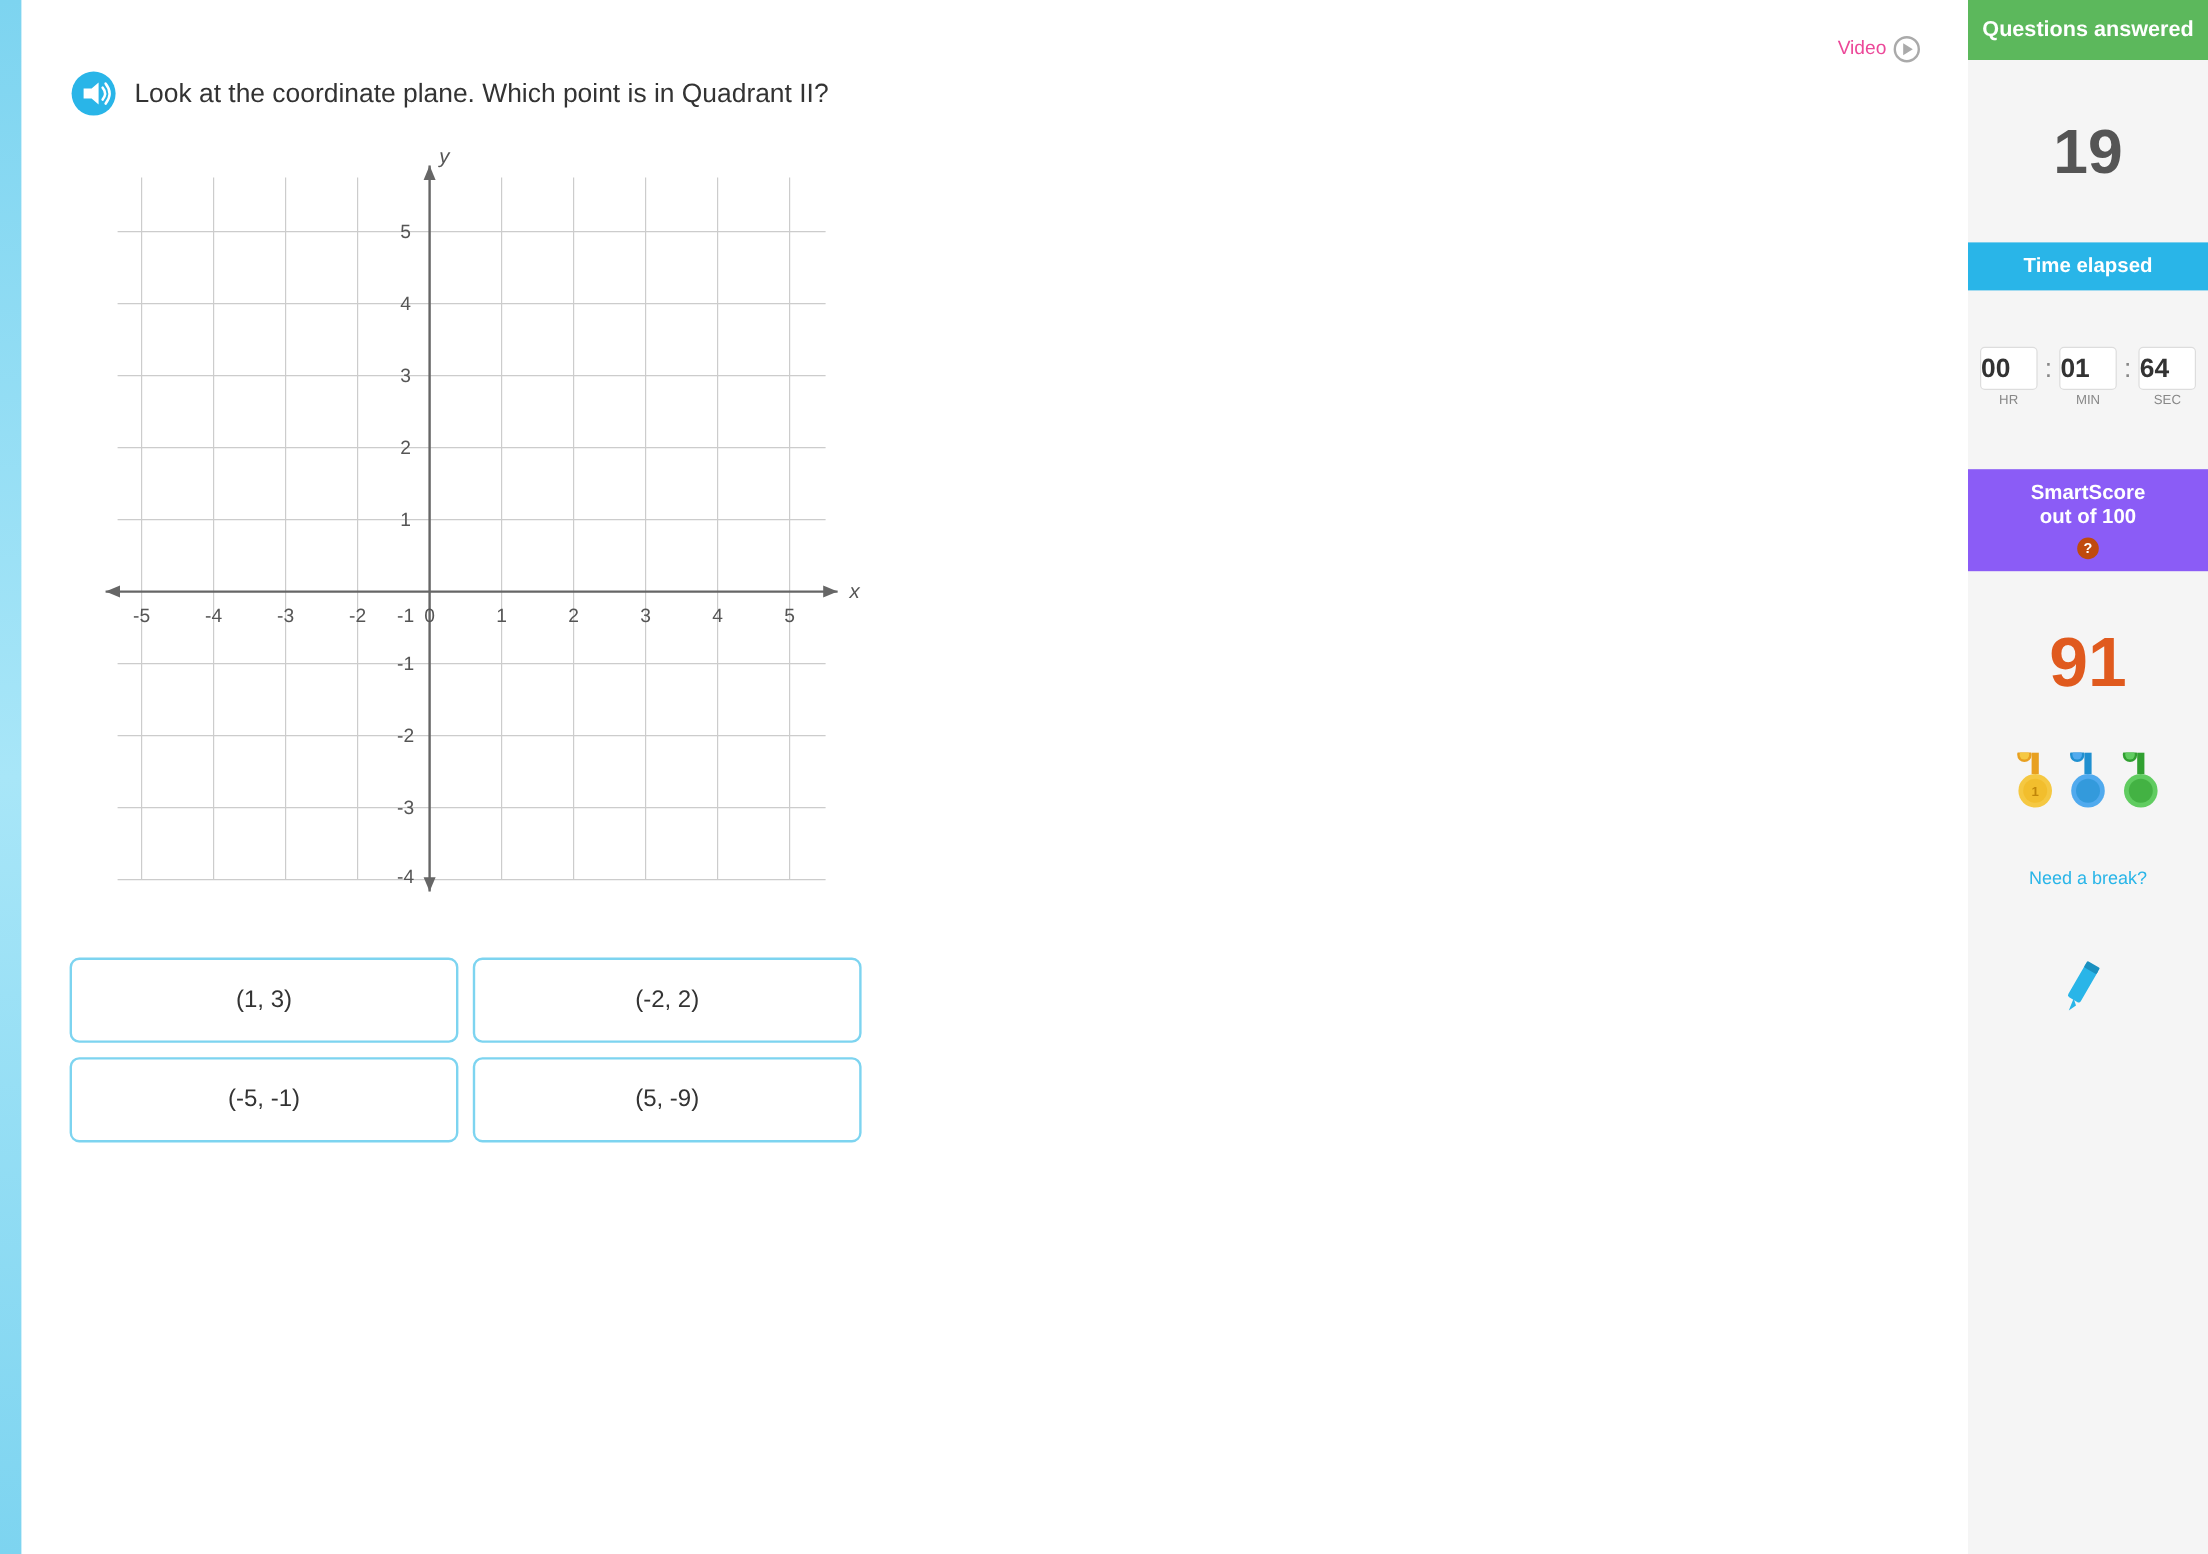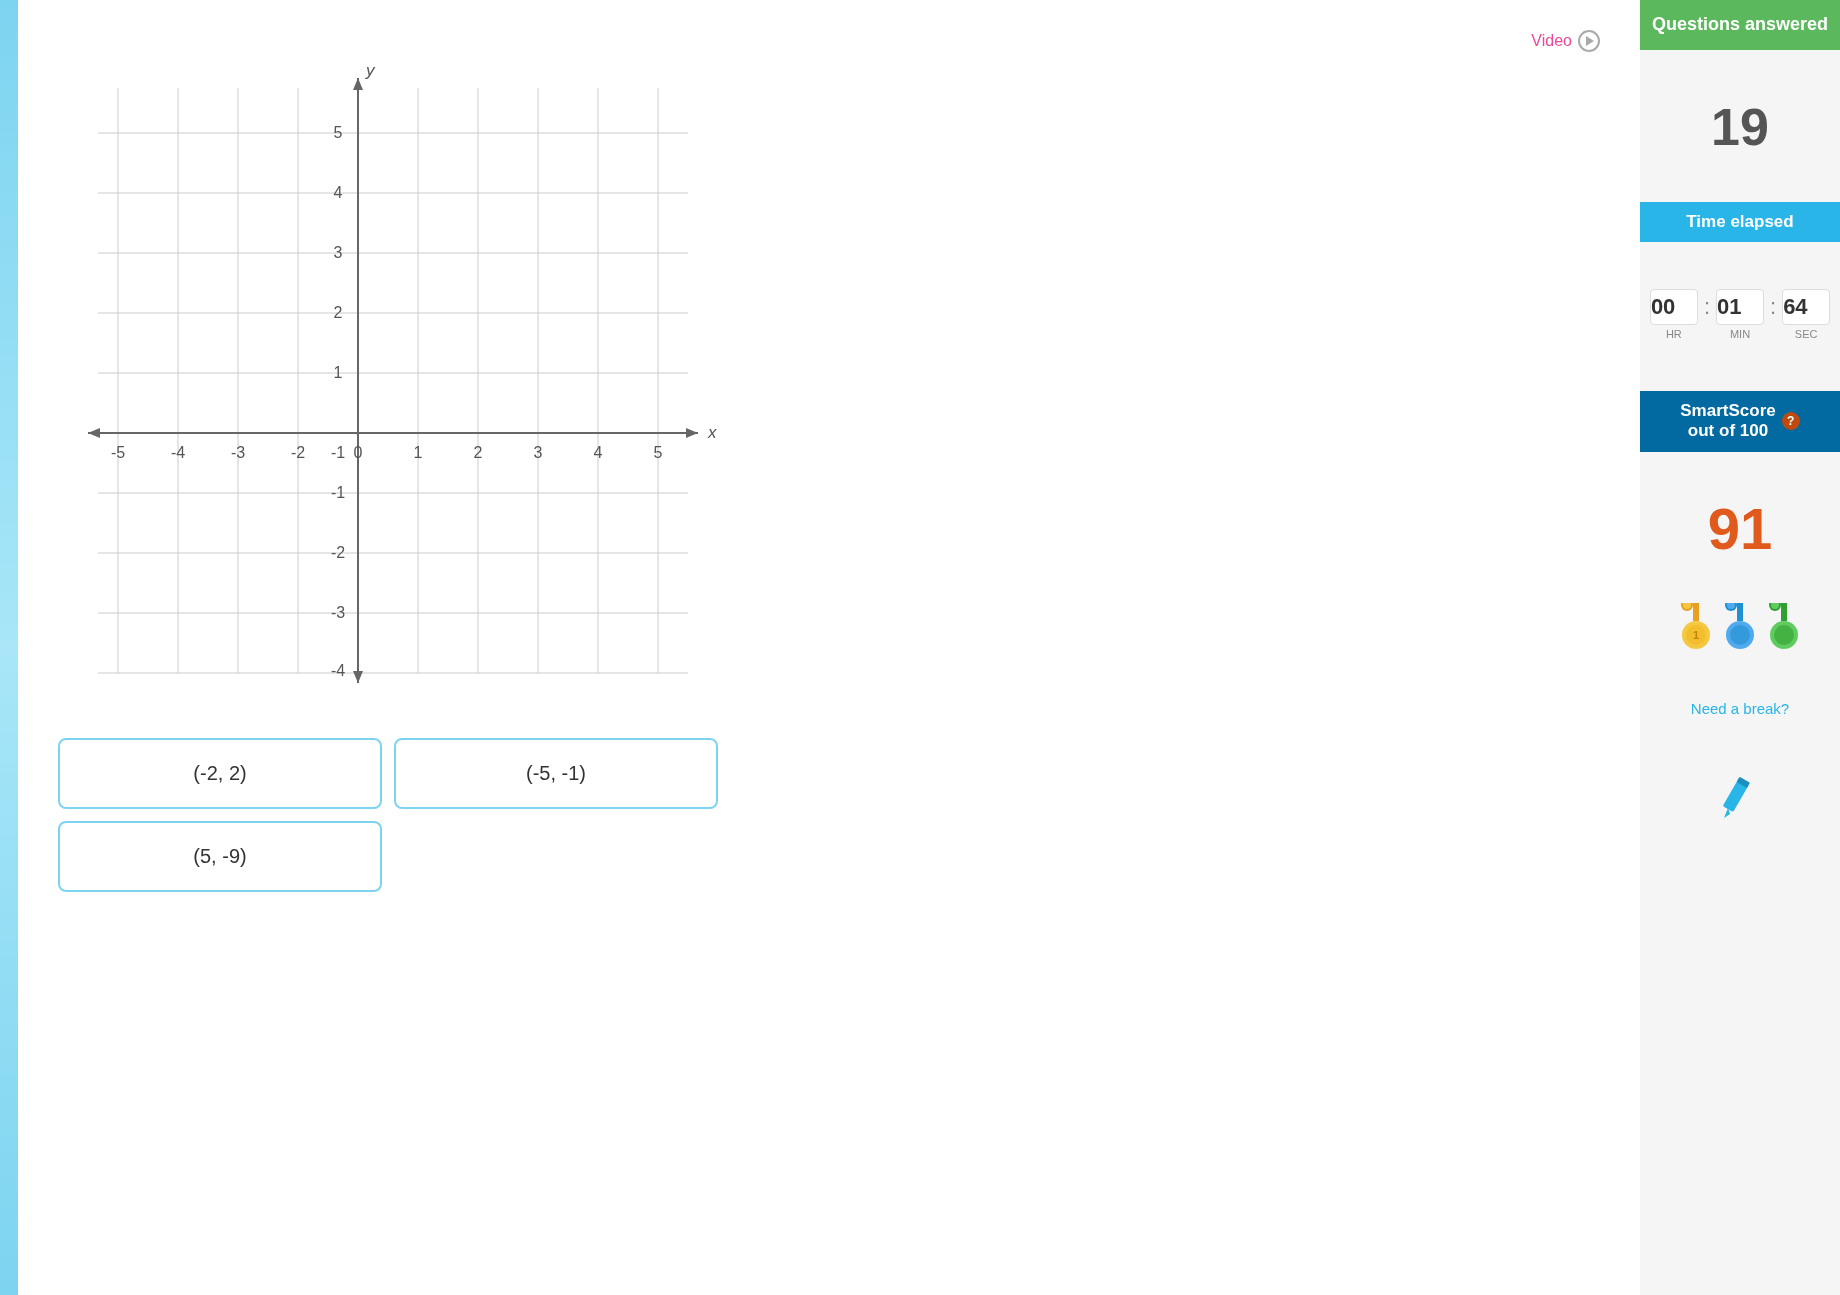--- a/index.html
+++ b/index.html
@@ -147,33 +147,34 @@
       margin-top: 3px;
     }
 
     .time-colon {
       font-size: 22px;
       color: #888;
       padding-bottom: 20px;
     }
 
     .smartscore-header {
-      background: #0369a1;
+      background: #8b5cf6;
       color: white;
       width: 100%;
       text-align: center;
       padding: 10px 8px;
       font-size: 17px;
       font-weight: 700;
       line-height: 1.2;
       margin-top: 10px;
       display: flex;
       align-items: center;
       justify-content: center;
       gap: 6px;
+      flex-direction: column;
     }
 
     .info-badge {
       background: #c04a0e;
       border-radius: 50%;
       width: 18px;
       height: 18px;
       display: inline-flex;
       align-items: center;
       justify-content: center;
@@ -257,20 +258,29 @@
 
   <div class="top-bar">
     <a class="video-link" href="#">
       <span>Video</span>
       <span class="video-play-circle">
         <span class="video-play-triangle"></span>
       </span>
     </a>
   </div>
 
+  <div class="question-header">
+    <svg class="speaker-icon" viewBox="0 0 48 48" fill="none">
+      <circle cx="24" cy="24" r="22" fill="#29b5e8"></circle>
+      <polygon points="14,19 22,19 29,13 29,35 22,29 14,29" fill="white"></polygon>
+      <path d="M33,18 Q38,24 33,30" stroke="white" stroke-width="2.5" fill="none" stroke-linecap="round"></path>
+      <path d="M36,14 Q44,24 36,34" stroke="white" stroke-width="2.5" fill="none" stroke-linecap="round"></path>
+    </svg>
+    <span class="question-text">Look at the coordinate plane. Which point is in Quadrant II?</span>
+  </div>
 
   <div class="graph-container">
     <svg width="680" height="650" viewBox="0 0 680 650">
 
       <line x1="60" y1="30" x2="60" y2="615" stroke="#ccc" stroke-width="1"></line>
       <line x1="120" y1="30" x2="120" y2="615" stroke="#ccc" stroke-width="1"></line>
       <line x1="180" y1="30" x2="180" y2="615" stroke="#ccc" stroke-width="1"></line>
       <line x1="240" y1="30" x2="240" y2="615" stroke="#ccc" stroke-width="1"></line>
 
       <line x1="360" y1="30" x2="360" y2="615" stroke="#ccc" stroke-width="1"></line>
@@ -323,20 +333,23 @@
       <text x="280" y="500" text-anchor="middle" font-size="16" fill="#555">-2</text>
       <text x="280" y="560" text-anchor="middle" font-size="16" fill="#555">-3</text>
       <text x="280" y="618" text-anchor="middle" font-size="16" fill="#555">-4</text>
 
       <text x="650" y="380" font-size="17" fill="#555" font-style="italic">x</text>
       <text x="308" y="18" font-size="17" fill="#555" font-style="italic">y</text>
     </svg>
   </div>
 
   <div class="answer-choices">
+    <button class="answer-btn">
+      <span>(1, 3)</span>
+    </button>
     <button class="answer-btn">
       <span>(-2, 2)</span>
     </button>
     <button class="answer-btn">
       <span>(-5, -1)</span>
     </button>
     <button class="answer-btn">
       <span>(5, -9)</span>
     </button>
   </div>

